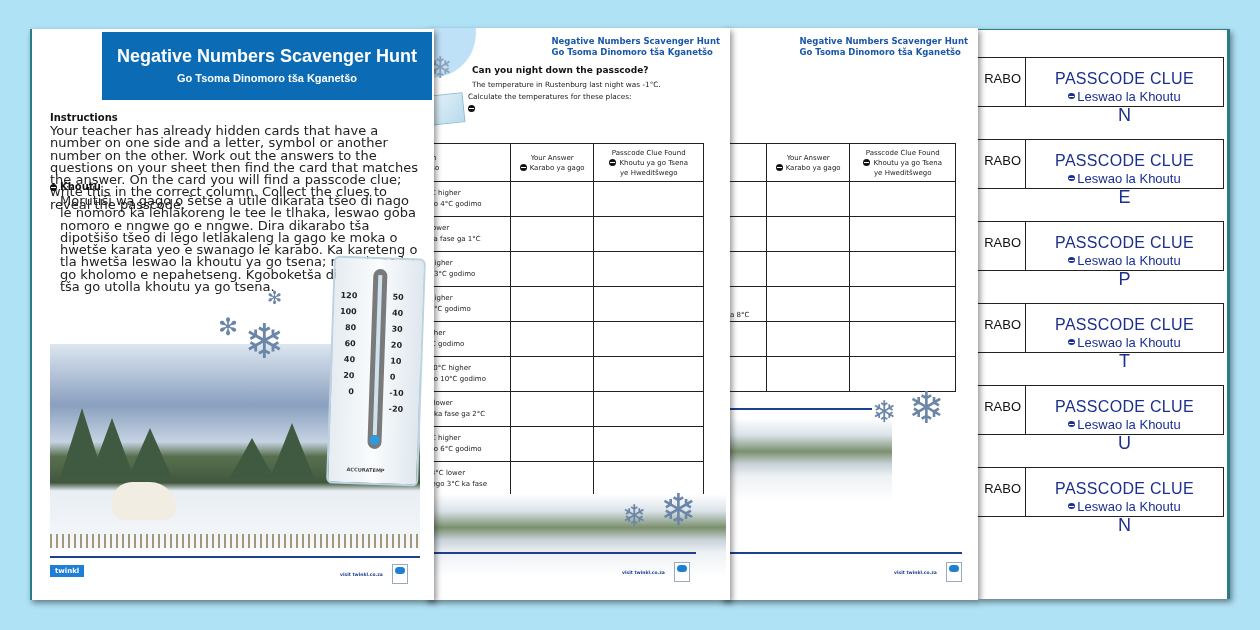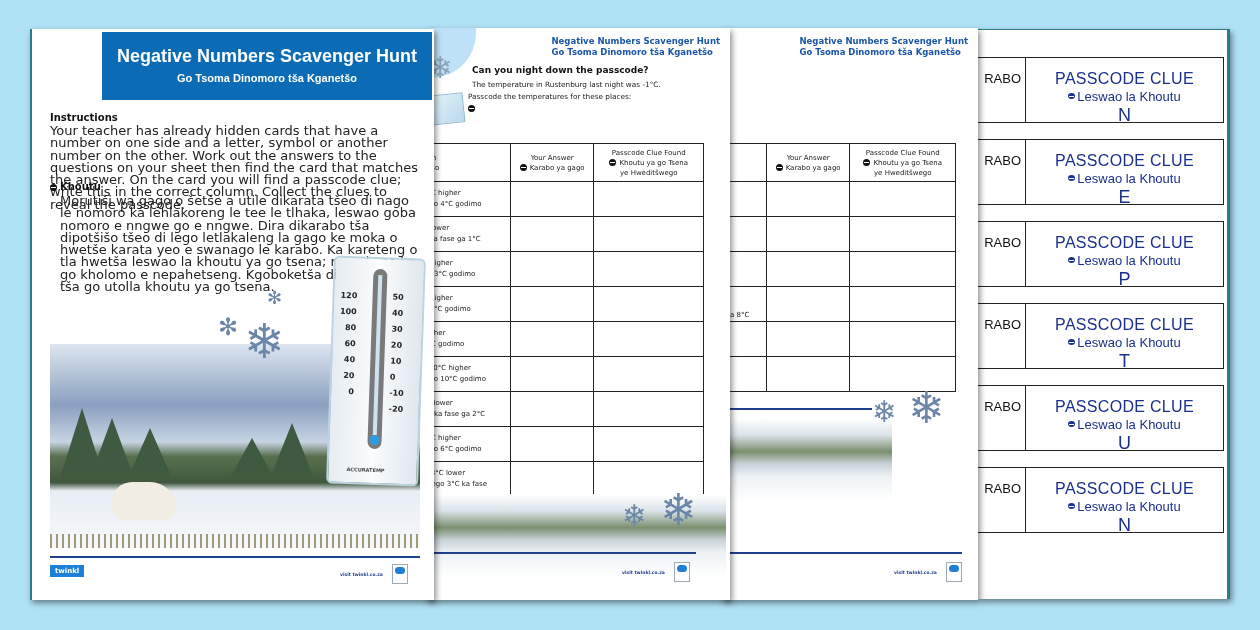--- a/index.html
+++ b/index.html
@@ -52,21 +52,21 @@
   table.qt { position: absolute; border-collapse: collapse; font-size: 7px; color: #222; }
   table.qt td, table.qt th { border: 1px solid #222; vertical-align: middle; }
   table.qt th { font-weight: normal; text-align: center; font-size: 7px; line-height: 10px; padding: 2px; }
   table.qt td.qtext { padding-left: 2px; line-height: 11px; font-size: 7px; white-space: nowrap; overflow: hidden; }
   .p2 table.qt { left: -6px; top: 115px; width: 284px; }
   .p3 table.qt { left: -6px; top: 115px; width: 240px; }
 
   .footer-scene { position: absolute; height: 84px; background: linear-gradient(180deg, #fff 0%, #dbe4ea 20%, #7b906f 40%, #c9d3da 55%, #eef2f5 70%, #fff 100%); }
 
   
-  .card { position: absolute; left: 0; width: 246px; height: 66px; border: 1px solid #222; border-left: none; background: #fff; text-decoration: underline; }
+  .card { position: absolute; left: 0; width: 246px; height: 50px; border: 1px solid #222; border-left: none; background: #fff; text-decoration: underline; }
   .card .left { position: absolute; left: 0; top: 0; width: 48px; height: 100%; border-right: 1px solid #222; font-size: 13px; color: #111; padding-top: 13px; text-align: right; padding-right: 4px; font-family: "Liberation Sans", sans-serif; }
   .card .right { position: absolute; left: 48px; right: 0; top: 0; bottom: 0; text-align: center; color: #1b2f8f; font-family: "Liberation Sans", sans-serif; }
   .card .pc { font-size: 16px; margin-top: 12px; letter-spacing: .3px; }
   .card .lk { font-size: 13px; margin-top: 1px; }
   .card .letter { font-size: 18px; margin-top: 1px; }
   .card .bl { display: inline-block; width: 7px; height: 6px; border-radius: 50%; background: #1b2f8f; vertical-align: 2px; margin-right: 2px; position: relative; }
   .card .bl::after { content: ""; position: absolute; left: 1px; top: 2.5px; width: 5px; height: 1px; background: #fff; }
 </style>
 </head>
 <body>
@@ -186,21 +186,21 @@
   <div class="circ"></div>
   <div class="flake" style="left:2px;top:22px;font-size:30px;color:#8da3bc">❄</div>
   <div class="ice"></div>
   <div class="doc-title">
     <div>Negative Numbers Scavenger Hunt</div>
     <div>Go Tsoma Dinomoro tša Kganetšo</div>
   </div>
   <div class="q">Can you night down the passcode?</div>
   <div class="intro">
     <div>The temperature in Rustenburg last night was -1°C.</div>
-    <div style="margin-left:-4px">Passcode the temperatures for these places:</div>
+    <div style="margin-left:-4px">Calculate the temperatures for these places:</div>
     <div style="margin-left:-4px"><span class="bullet"></span></div>
   </div>
   <table class="qt">
     <tbody>
         <tr style="height:38px">
       <th style="width:90px;text-align:left">
             <div>tion</div>
             <div>tšišo</div>
           </th>
       <th style="width:84px">

